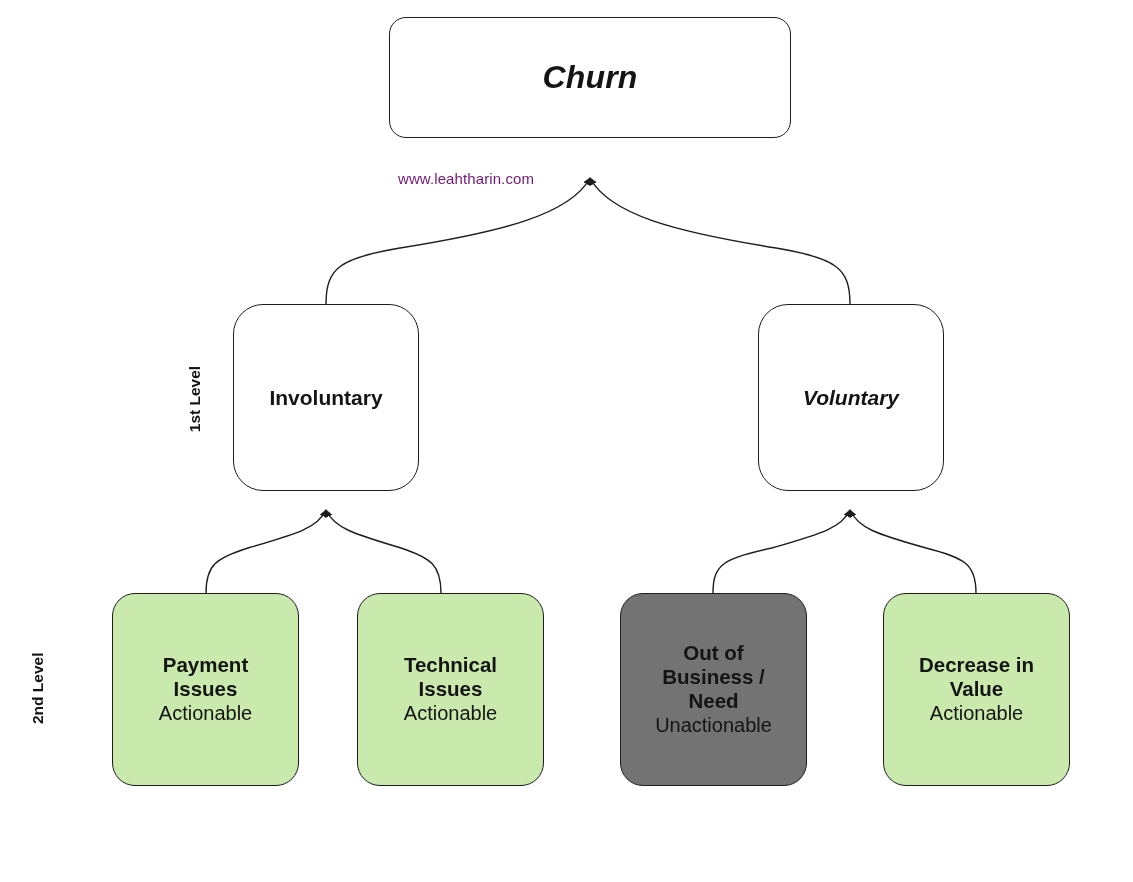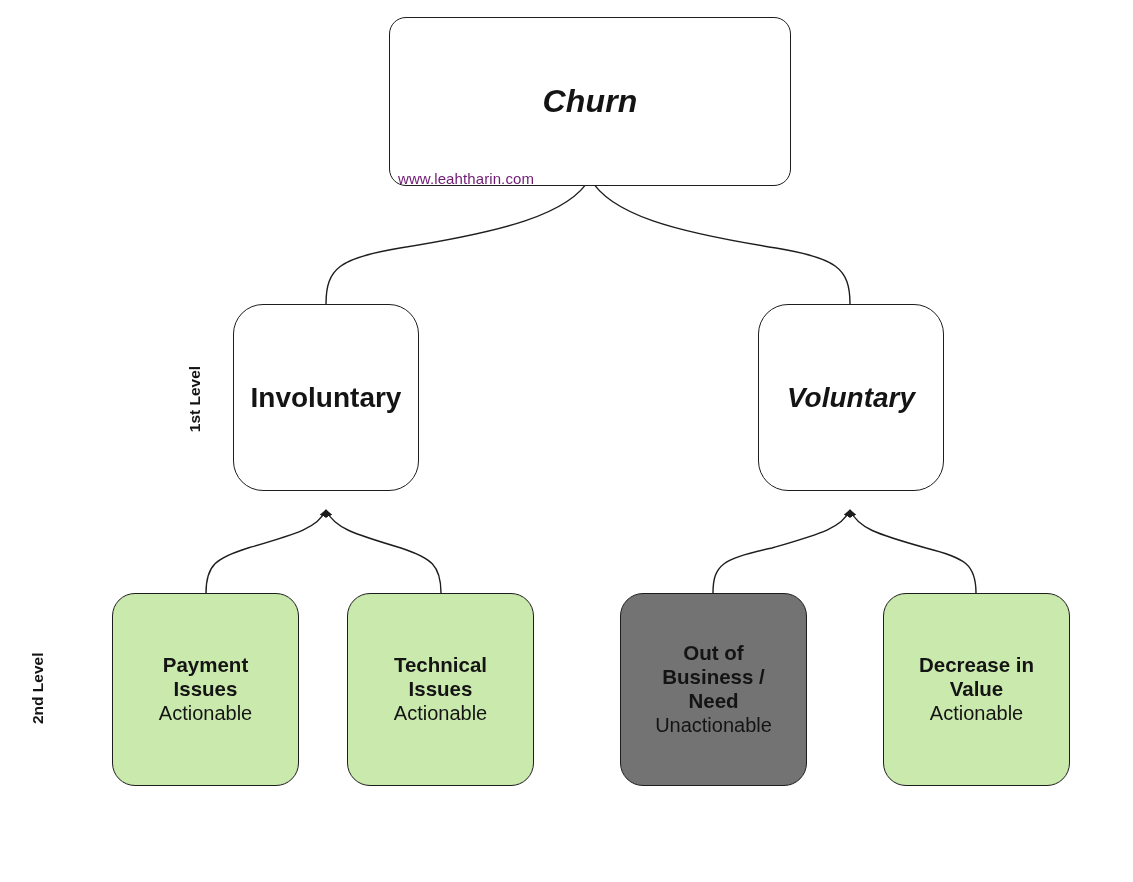--- a/index.html
+++ b/index.html
@@ -44,54 +44,54 @@
     text-align: center;
     color: #141414;
     z-index: 2;
   }
 
   
   .node--root {
     left: 389px;
     top: 17px;
     width: 402px;
-    height: 169px;
+    height: 121px;
     border-radius: 17px;
   }
   .node--root .node-title {
     font-size: 32px;
     font-weight: bold;
     font-style: italic;
     letter-spacing: 0.2px;
   }
 
   
   .node--l1 {
     top: 304px;
     width: 186px;
     height: 187px;
     border-radius: 30px;
   }
   .node--l1.left  { left: 233px; }
   .node--l1.right { left: 758px; font-style: italic; }
   .node--l1 .node-title {
-    font-size: 28px;
+    font-size: 21px;
     font-weight: bold;
   }
 
   
   .node--l2 {
     top: 593px;
     width: 187px;
     height: 193px;
     border-radius: 23px;
     padding: 0 8px;
   }
   .node--l2.pos-0 { left: 112px; }
-  .node--l2.pos-1 { left: 347px; }
+  .node--l2.pos-1 { left: 357px; }
   .node--l2.pos-2 { left: 620px; }
   .node--l2.pos-3 { left: 883px; }
 
   .node--l2 .node-title {
     font-size: 20.5px;
     font-weight: bold;
     line-height: 1.17;
     white-space: pre-line;
   }
   .node--l2 .node-sub {

